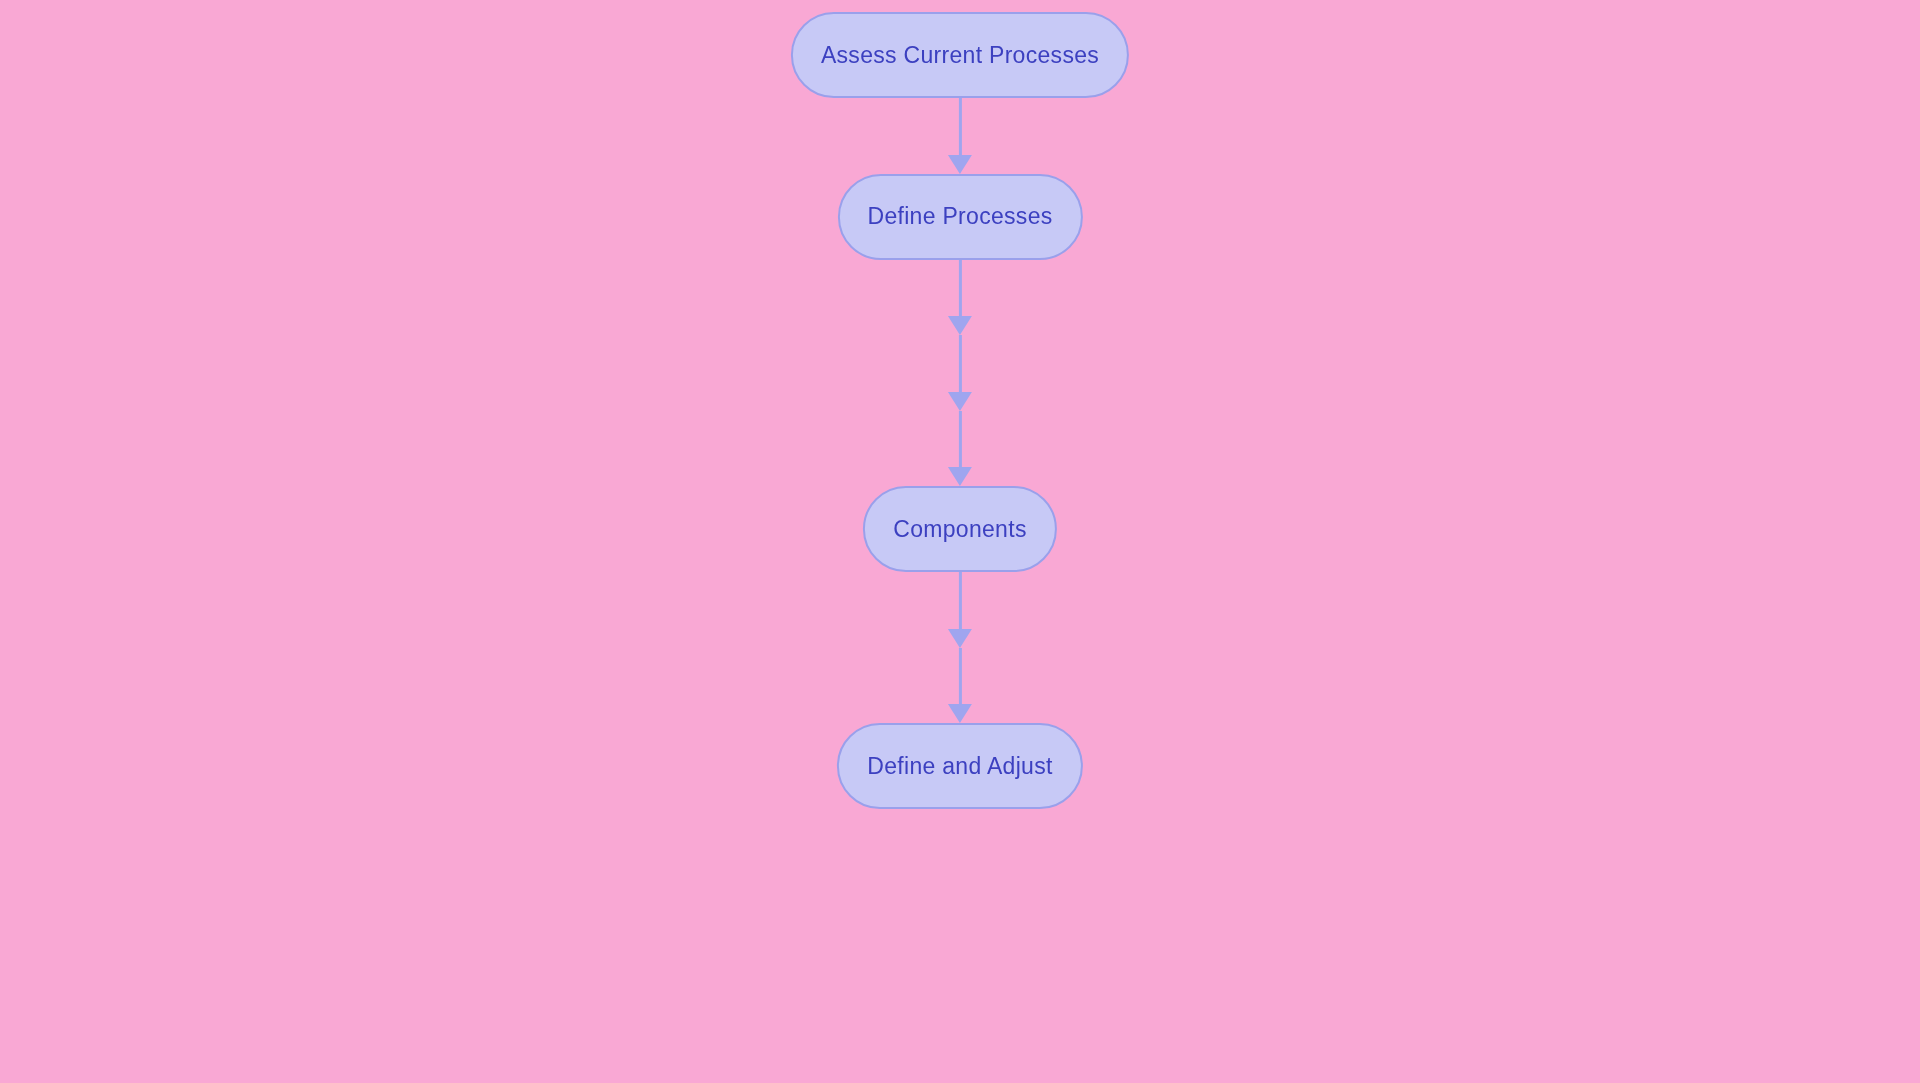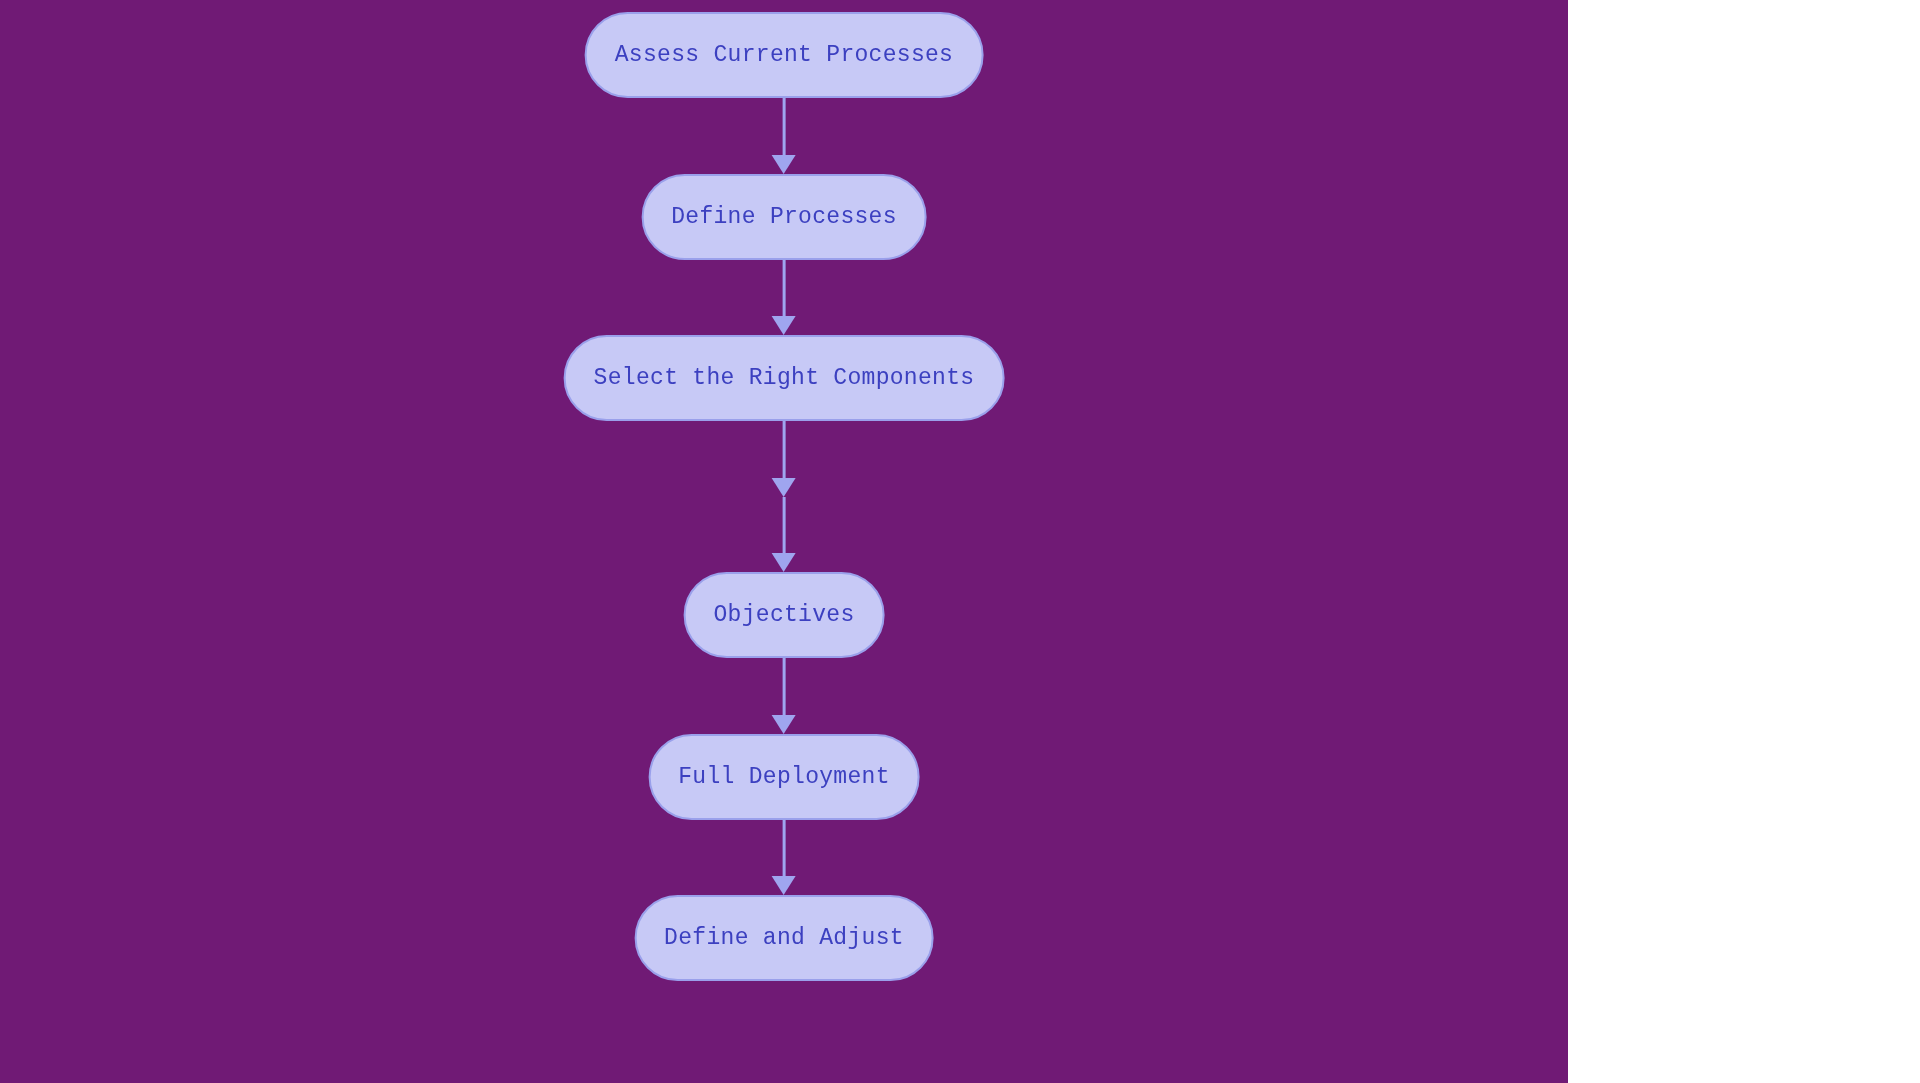--- a/index.html
+++ b/index.html
@@ -2,25 +2,25 @@
 <html style="--node-fill: #c7c9f6; --node-border: #9aa0eb; --arrow: #9fa5ef; --text: #3c40c0;"><head>
 <meta charset="utf-8">
 <style>
   html, body {
     margin: 0;
     padding: 0;
     background: #ffffff;
   }
   .canvas {
     position: relative;
-    width: 1568px;
+    width: 1920px;
     height: 1083px;
-    background: #701a75;
+    background: #f9a8d4;
     overflow: hidden;
-    font-family: Liberation Mono, monospace;
+    font-family: Liberation Sans, sans-serif;
   }
   .flow {
     position: absolute;
     top: 12px;
     left: 50%;
     transform: translateX(-50%);
     display: flex;
     flex-direction: column;
     align-items: center;
   }
@@ -76,51 +76,45 @@
 
     <div class="node">
       <span>Define Processes</span>
     </div>
 
     <div class="arrow">
       <div class="shaft"></div>
       <div class="head"></div>
     </div>
 
+
+    <div class="arrow">
+      <div class="shaft"></div>
+      <div class="head"></div>
+    </div>
+
+
+    <div class="arrow">
+      <div class="shaft"></div>
+      <div class="head"></div>
+    </div>
+
     <div class="node">
-      <span>Select the Right Components</span>
+      <span>Components</span>
     </div>
 
     <div class="arrow">
       <div class="shaft"></div>
       <div class="head"></div>
     </div>
 
 
     <div class="arrow">
       <div class="shaft"></div>
       <div class="head"></div>
     </div>
 
     <div class="node">
-      <span>Objectives</span>
-    </div>
-
-    <div class="arrow">
-      <div class="shaft"></div>
-      <div class="head"></div>
-    </div>
-
-    <div class="node">
-      <span>Full Deployment</span>
-    </div>
-
-    <div class="arrow">
-      <div class="shaft"></div>
-      <div class="head"></div>
-    </div>
-
-    <div class="node">
       <span>Define and Adjust</span>
     </div>
 
   </div>
 </div>
 
 </body></html>

